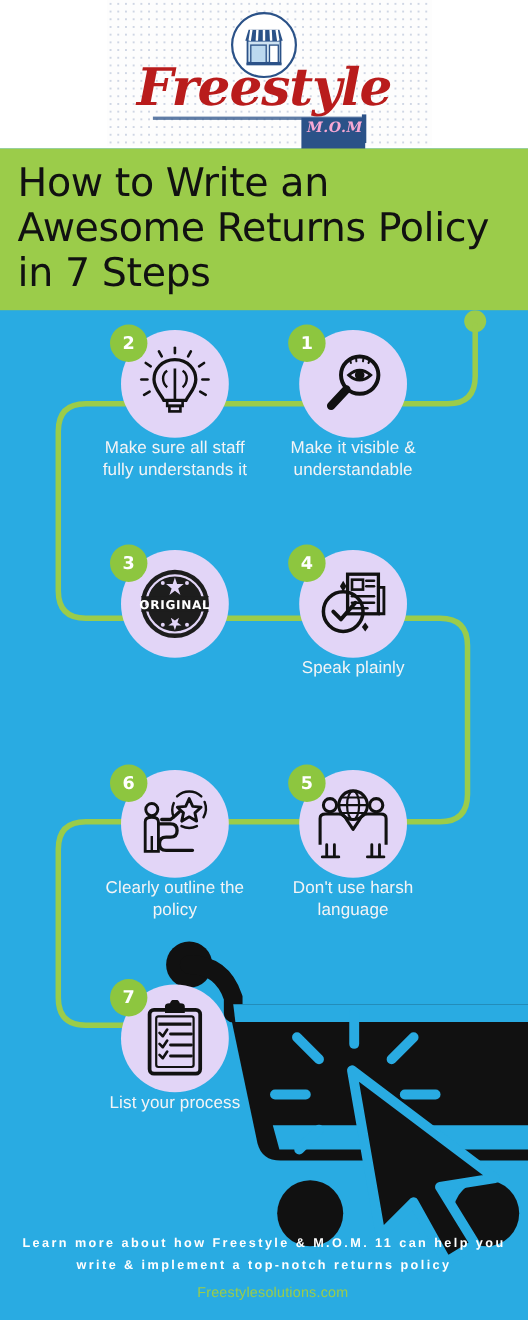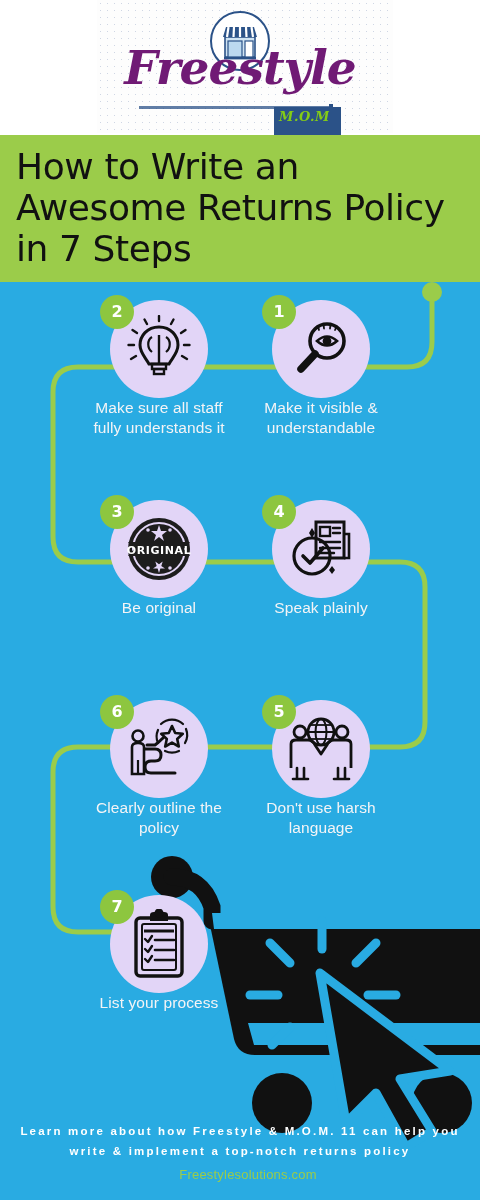--- a/index.html
+++ b/index.html
@@ -38,45 +38,45 @@
     left: 0; top: 0;
     width: 480px; height: 135px;
   }
   .logo-mark {
     position: absolute;
     left: 50%; top: 10px;
     transform: translateX(-50%);
   }
   .logo-word {
     position: absolute;
-    left: 50%; top: 44px;
+    left: 50%; top: 56px;
     transform: translateX(-50%);
     font-family: "DejaVu Serif", serif;
     font-style: italic;
     font-weight: 700;
     font-size: 47px;
     letter-spacing: -1px;
-    color: #701a75;
+    color: #b91c1c;
     line-height: 1;
     white-space: nowrap;
   }
   .logo-rule {
     position: absolute;
     left: 139px; top: 106px;
     width: 190px; height: 3px;
     background: #2b5288;
     opacity: .75;
   }
   .logo-badge {
     position: absolute;
     left: 274px; top: 107px;
     height: 32px;
-    padding: 0 11px 0 5px;
+    padding: 0 2px 0 5px;
     background: #2b5288;
-    color: #84cc16;
+    color: #f9a8d4;
     font-family: "DejaVu Serif", serif;
     font-style: italic;
     font-weight: 700;
     font-size: 13px;
     letter-spacing: .5px;
     line-height: 20px;
     white-space: nowrap;
   }
   .logo-badge-tick {
     position: absolute;
@@ -286,21 +286,20 @@
           <circle cx="25" cy="17" r="1.8"></circle>
             <circle cx="47" cy="17" r="1.8"></circle>
           <polygon points="36,60 37.4,55.6 42,55.6 38.3,52.9 39.7,48.5 36,51.2 32.3,48.5 33.7,52.9 30,55.6 34.6,55.6"></polygon>
           <circle cx="25" cy="55" r="1.8"></circle>
             <circle cx="47" cy="55" r="1.8"></circle>
         </g>
         <path d="M5 29 L67 29 L61 36 L67 43 L5 43 L11 36 Z" fill="#1d1d1d"></path>
         <text x="36" y="40.5" text-anchor="middle" fill="#ffffff" font-family="DejaVu Sans, sans-serif" font-size="11" font-weight="bold" letter-spacing="0.6">ORIGINAL</text>
       </svg>
     </div>
-    <div class="step-label">Be original</div>
   </div>
 
   <div class="step" style="left:246px; top:500px;">
     <div class="step-bubble">
       <span class="step-badge">4</span>
       <svg width="70" height="70" viewBox="0 0 70 70">
         <rect x="30" y="8" width="28" height="36" fill="none" stroke="#111" stroke-width="3"></rect>
         <rect x="34" y="13" width="10" height="9" fill="none" stroke="#111" stroke-width="2.4"></rect>
         <g stroke="#111" stroke-width="2.4" stroke-linecap="round">
           <line x1="47" y1="14" x2="54" y2="14"></line>

